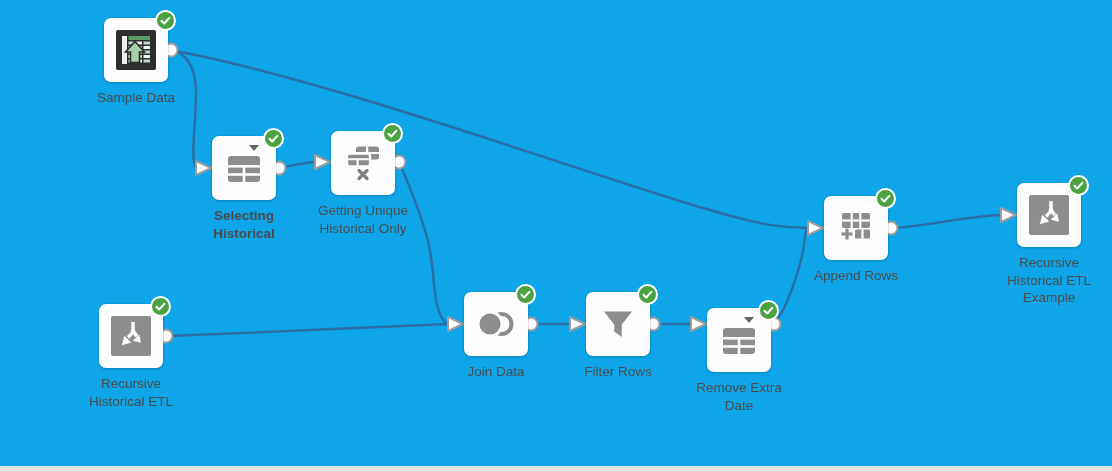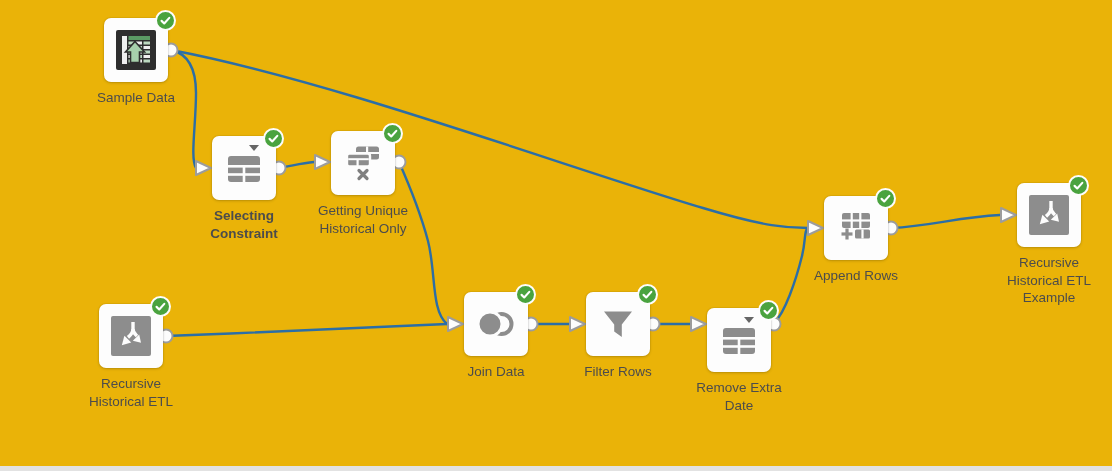--- a/index.html
+++ b/index.html
@@ -36,21 +36,21 @@
     color:#4c4c4c; white-space:nowrap;
   }
   .bottom-edge {
     position:absolute; left:0; right:0; bottom:0; height:5px;
     background:#e2e2e2; z-index:0;
   }
 </style>
 </head>
 <body>
 
-<div class="canvas" style="background: #eab308;">
+<div class="canvas" style="background: #0ea5e9;">
   <div class="bottom-edge"></div>
 
   <svg class="wires" width="1112" height="471" viewBox="0 0 1112 471">
 
     <path class="conn" d="M171,50 C189,54 196,69 196,93 C196,125 190,158 196,168" stroke="#2c6ea6"></path>
     <path class="conn" d="M171,50 C330,80 560,165 703,208 C766,227 788,228 808,228" stroke="#2c6ea6"></path>
     <path class="conn" d="M279,168 C292,166 301,163 314,162" stroke="#2c6ea6"></path>
     <path class="conn" d="M399,162 C407,180 420,211 428,241 C436,272 431,311 447,324" stroke="#2c6ea6"></path>
     <path class="conn" d="M166,336 C270,332 390,327 447,324" stroke="#3a7d3b"></path>
     <path class="conn" d="M531,324 L569,324" stroke="#2c6ea6"></path>
@@ -122,21 +122,21 @@
       </svg>
     </div>
     <div class="caret"></div>
     <div class="badge" style="background: rgb(74, 163, 63);">
       <svg viewBox="0 0 21 21">
           <polyline points="5,11 8.7,14.6 15.8,6.8" fill="none" stroke="#fff" stroke-width="3" stroke-linecap="round" stroke-linejoin="round"></polyline>
         </svg>
     </div>
     <div class="node-label">
       <div>Selecting</div>
-      <div>Constraint</div>
+      <div>Historical</div>
     </div>
   </div>
 
   <div class="node" style="left:331px; top:113px;margin-top:18px;">
     <div class="node-box">
       <svg class="node-icon" viewBox="0 0 40 40">
         <rect x="13" y="3.5" width="23" height="13" rx="2.5" fill="#8d8d8d"></rect>
         <rect x="23" y="3.5" width="2.2" height="13" fill="#fdfdfd"></rect>
         <rect x="13" y="9" width="23" height="2" fill="#fdfdfd"></rect>
         <rect x="4" y="10.5" width="23" height="13" rx="2.5" fill="#8d8d8d" stroke="#fdfdfd" stroke-width="2.4"></rect>

